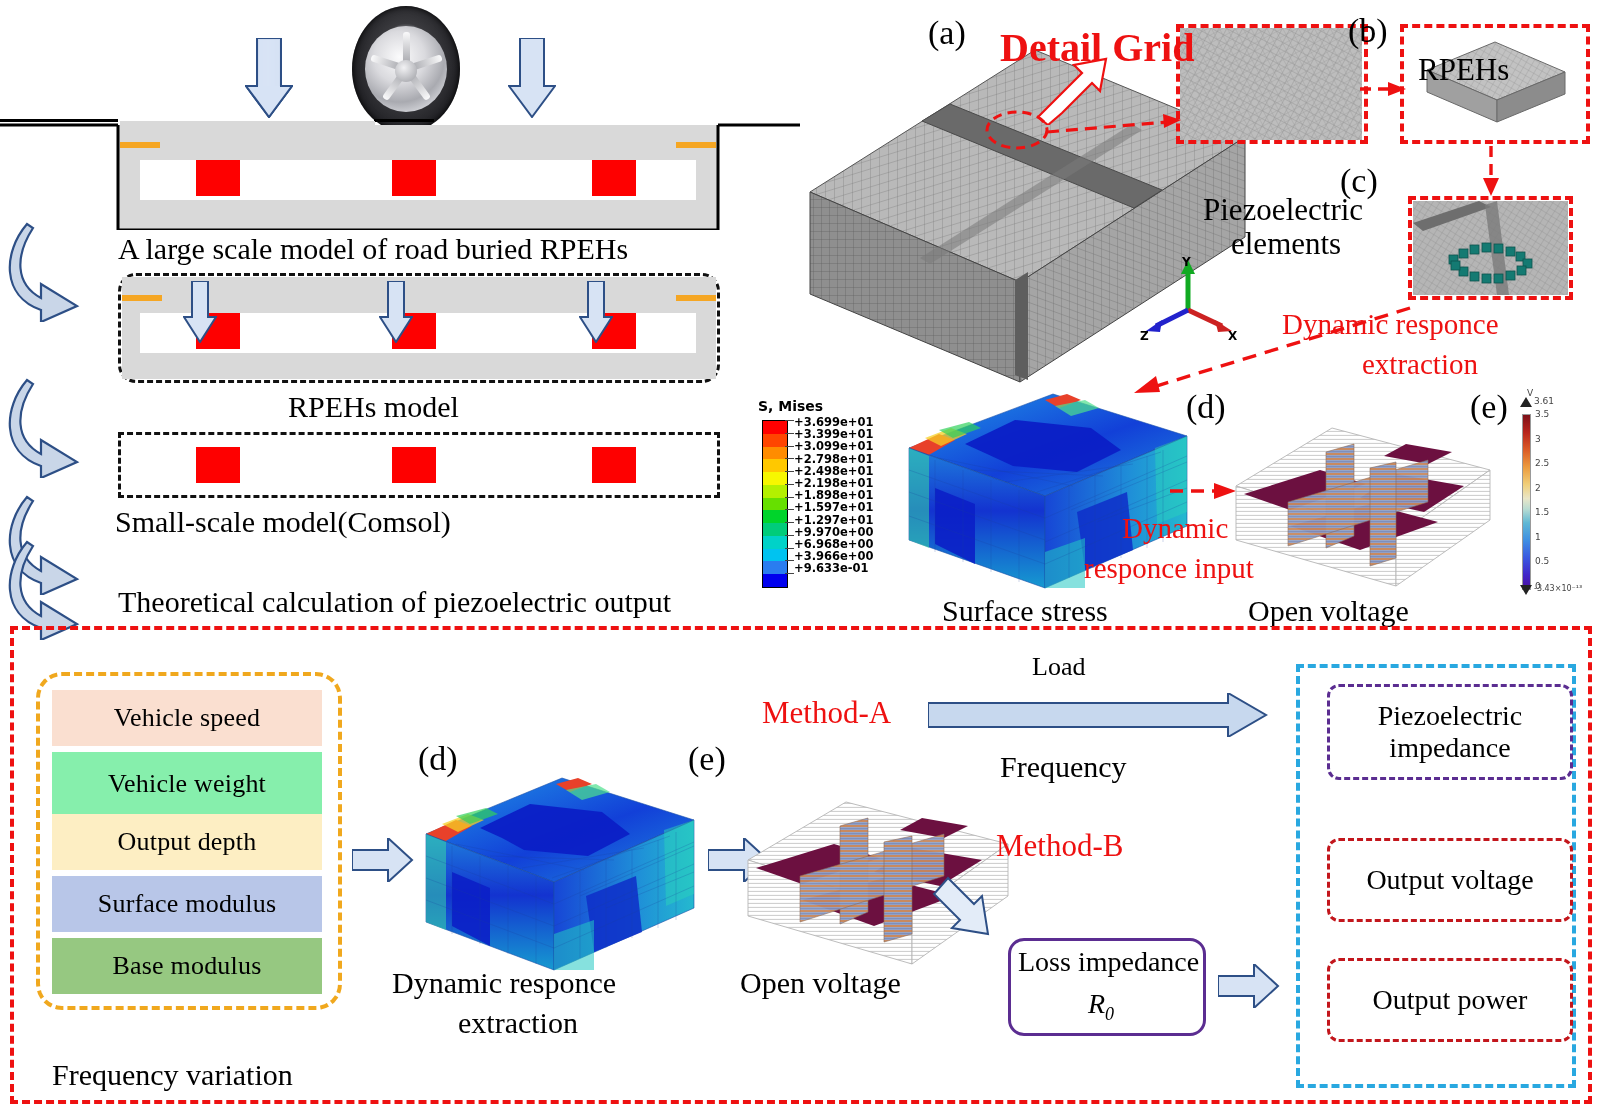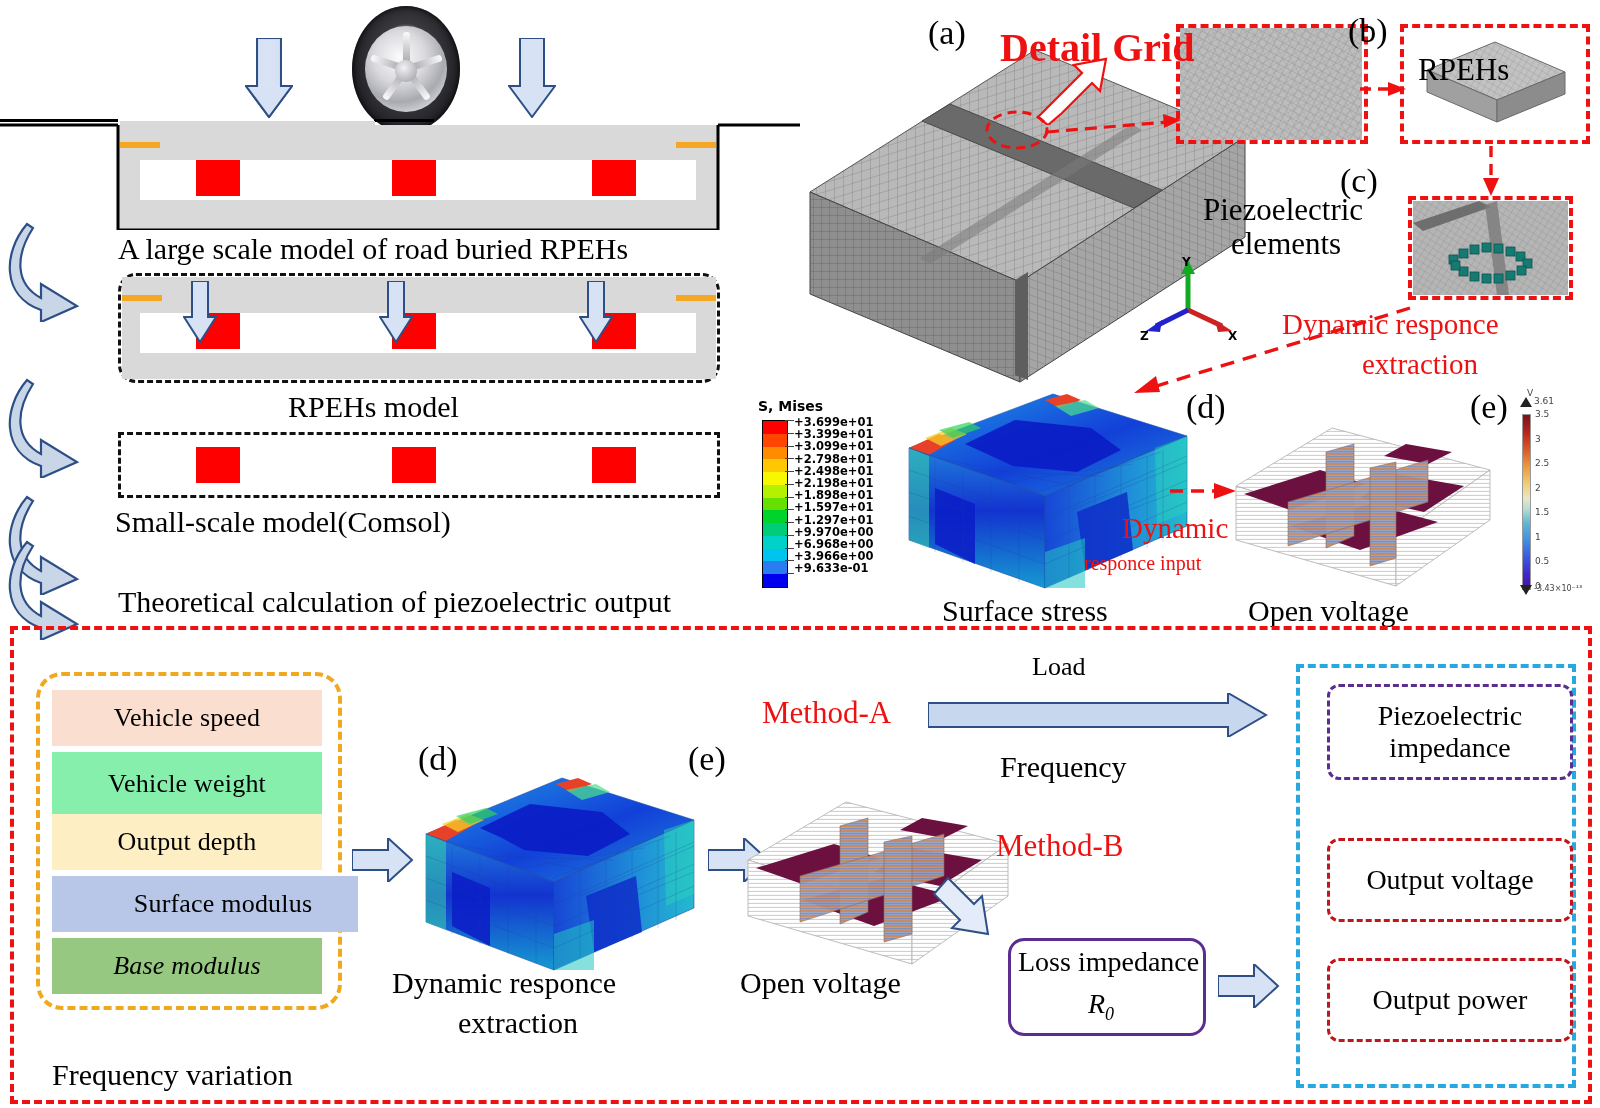--- a/index.html
+++ b/index.html
@@ -417,21 +417,21 @@
     <path d="M40,68 L40,160 M68,78 L68,170 M96,88 L96,180 M124,98 L124,190"></path>
   </g>
 </svg>
 <div class="t blk" style="left:942px;top:594px;font-size:30px;">Surface stress</div>
 
 <svg class="abs" style="left:1170px;top:478px;" width="70" height="26">
   <line x1="0" y1="13" x2="46" y2="13" stroke="#ee1111" stroke-width="3.6" stroke-dasharray="13 8"></line>
   <polygon points="66,13 44,5 44,21" fill="#ee1111"></polygon>
 </svg>
 <div class="t red" style="left:1122px;top:512px;font-size:29px;">Dynamic</div>
-<div class="t red" style="left:1084px;top:552px;font-size:20px;">responce input</div>
+<div class="t red" style="left:1084px;top:552px;font-size:29px;">responce input</div>
 
 <div class="t blk" style="left:1186px;top:388px;font-size:34px;">(d)</div>
 <div class="t blk" style="left:1470px;top:388px;font-size:34px;">(e)</div>
 
 <svg class="abs" style="left:1228px;top:408px;" width="270" height="190">
   <defs>
     <pattern id="hlines" width="4" height="4" patternUnits="userSpaceOnUse">
       <rect width="4" height="4" fill="#ffffff"></rect>
       <path d="M0,3.4 L4,3.4" stroke="#bdbdbd" stroke-width="0.8"></path>
     </pattern>
@@ -486,24 +486,24 @@
 
 <div class="pchip" id="pchip0" style="left: 52px; top: 690px; width: 270px; height: 56px; background: rgb(250, 223, 208);">
   <span>Vehicle speed</span>
 </div>
 <div class="pchip" id="pchip1" style="left: 52px; top: 752px; width: 270px; height: 64px; background: #86efac;">
   <span>Vehicle weight</span>
 </div>
 <div class="pchip" id="pchip2" style="left: 52px; top: 814px; width: 270px; height: 56px; background: rgb(253, 238, 195);">
   <span>Output depth</span>
 </div>
-<div class="pchip" id="pchip3" style="left: 52px; top: 876px; width: 270px; height: 56px; background: rgb(184, 198, 232); padding-left: 36px;">
+<div class="pchip" id="pchip3" style="left: 52px; top: 876px; width: 270px; height: 56px; background: rgb(184, 198, 232);">
   <span>Surface modulus</span>
 </div>
-<div class="pchip" id="pchip4" style="left: 52px; top: 938px; width: 270px; height: 56px; background: rgb(150, 200, 129); font-style: italic;">
+<div class="pchip" id="pchip4" style="left: 52px; top: 938px; width: 270px; height: 56px; background: rgb(150, 200, 129);">
   <span>Base modulus</span>
 </div>
 
 <div class="t blk" style="left:52px;top:1058px;font-size:30px;">Frequency variation</div>
 
 <svg class="abs" style="left:352px;top:838px;" width="62" height="44">
   <polygon points="0,12 36,12 36,0 60,22 36,44 36,32 0,32" fill="#d7e3f4" stroke="#2d4f86" stroke-width="2"></polygon>
 </svg>
 
 <div class="t blk" style="left:418px;top:740px;font-size:34px;">(d)</div>

